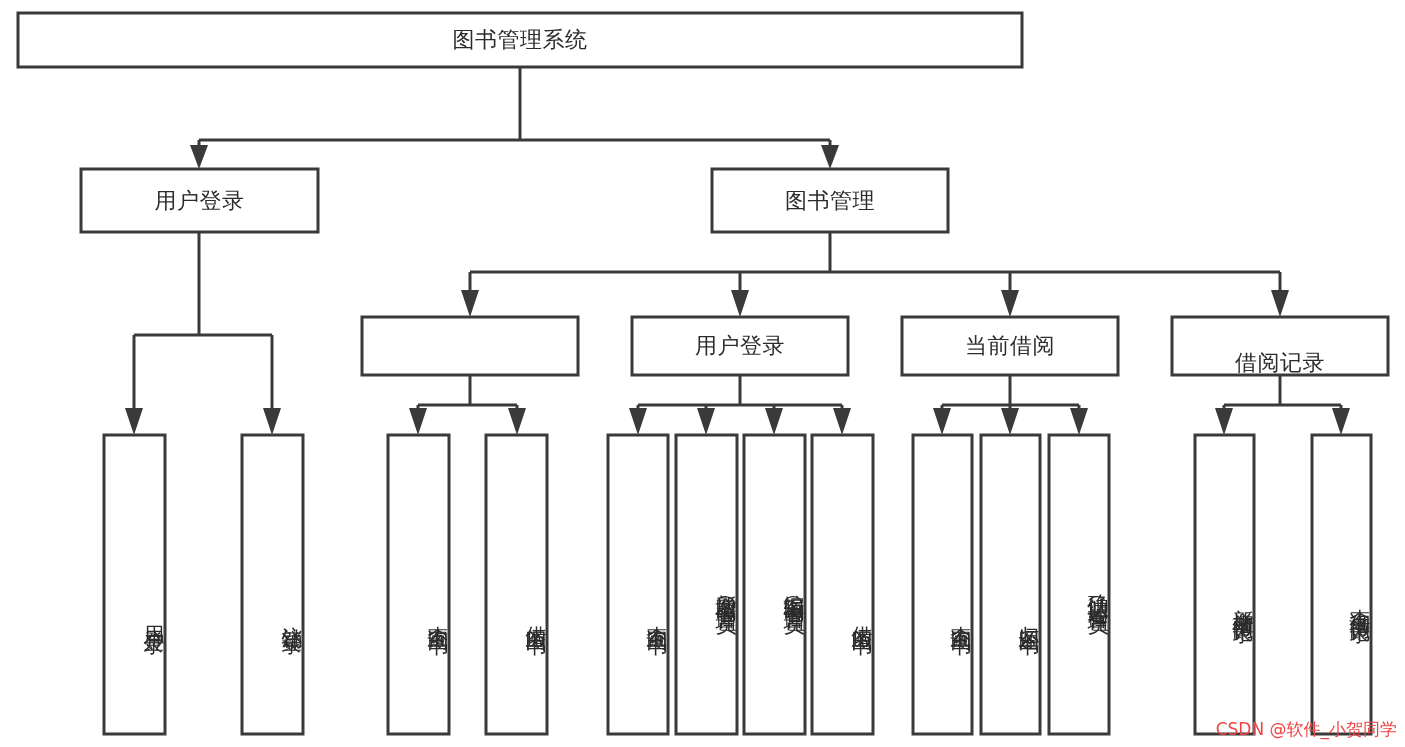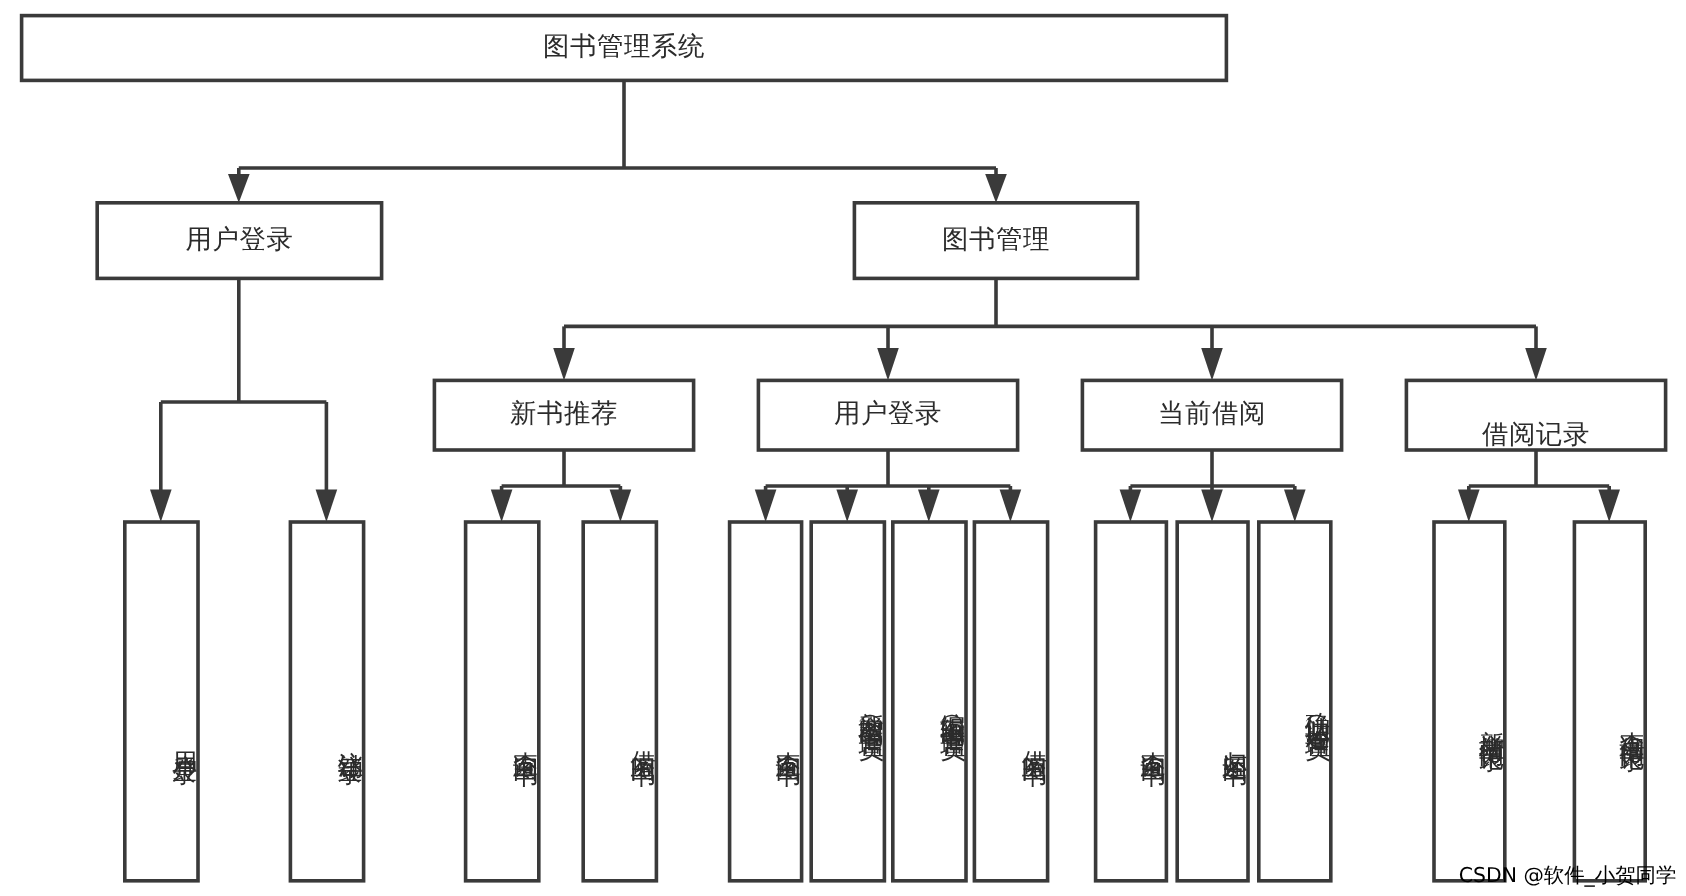--- a/index.html
+++ b/index.html
@@ -62,21 +62,21 @@
     align-items: flex-start;
     justify-content: center;
     padding-top: 6px;
     box-sizing: border-box;
   }
   #watermark {
     position: absolute;
     right: 8px;
     bottom: 6px;
     font-size: 17px;
-    color: #000000;
+    color: #ef4444;
     font-family: "DejaVu Sans", "Liberation Sans", sans-serif;
     white-space: nowrap;
   }
 </style>
 </head>
 <body>
 
 <div id="diagram-root">
 
   <svg id="tree-svg" viewBox="0 0 1405 747">
@@ -167,21 +167,20 @@
     <path class="connector" d="M 1341 405 L 1341 412"></path>
     <polygon class="arrow-head" points="1224,435 1215,408 1233,408"></polygon>
     <polygon class="arrow-head" points="1341,435 1332,408 1350,408"></polygon>
   </svg>
 
   <div class="node-label horizontal" style="left:18px; top:13px; width:1004px; height:54px;">图书管理系统</div>
 
   <div class="node-label horizontal" style="left:81px; top:169px; width:237px; height:63px;">用户登录</div>
   <div class="node-label horizontal" style="left:712px; top:169px; width:236px; height:63px;">图书管理</div>
 
-  <div class="node-label horizontal" style="left:362px; top:317px; width:216px; height:58px;">新书推荐</div>
   <div class="node-label horizontal" style="left:632px; top:317px; width:216px; height:58px;">用户登录</div>
   <div class="node-label horizontal" style="left:902px; top:317px; width:216px; height:58px;border-radius:27px;">当前借阅</div>
   <div class="node-label horizontal" style="left:1172px; top:334px; width:216px; height:58px;">借阅记录</div>
 
   <div class="node-label vertical" style="left:104px; top:489px; width:61px; height:245px;">用户登录</div>
   <div class="node-label vertical" style="left:242px; top:489px; width:61px; height:245px;">注销登录</div>
 
   <div class="node-label vertical" style="left:388px; top:489px; width:61px; height:245px;">查询图书</div>
   <div class="node-label vertical" style="left:486px; top:489px; width:61px; height:245px;">借阅图书</div>
 

